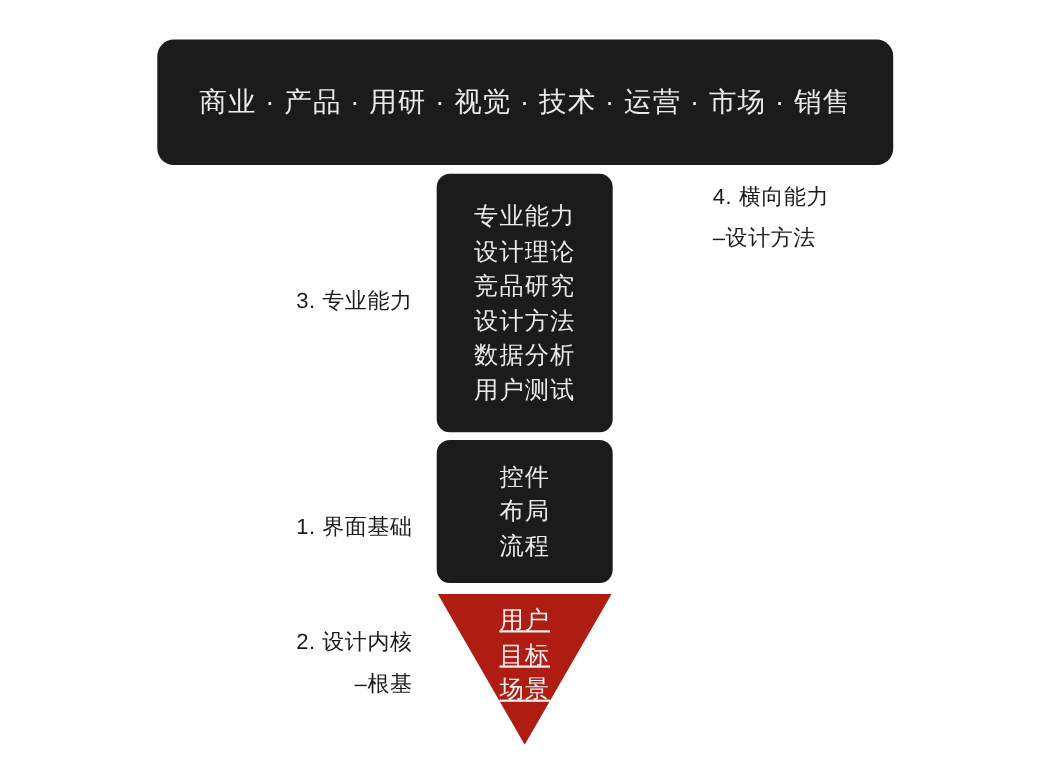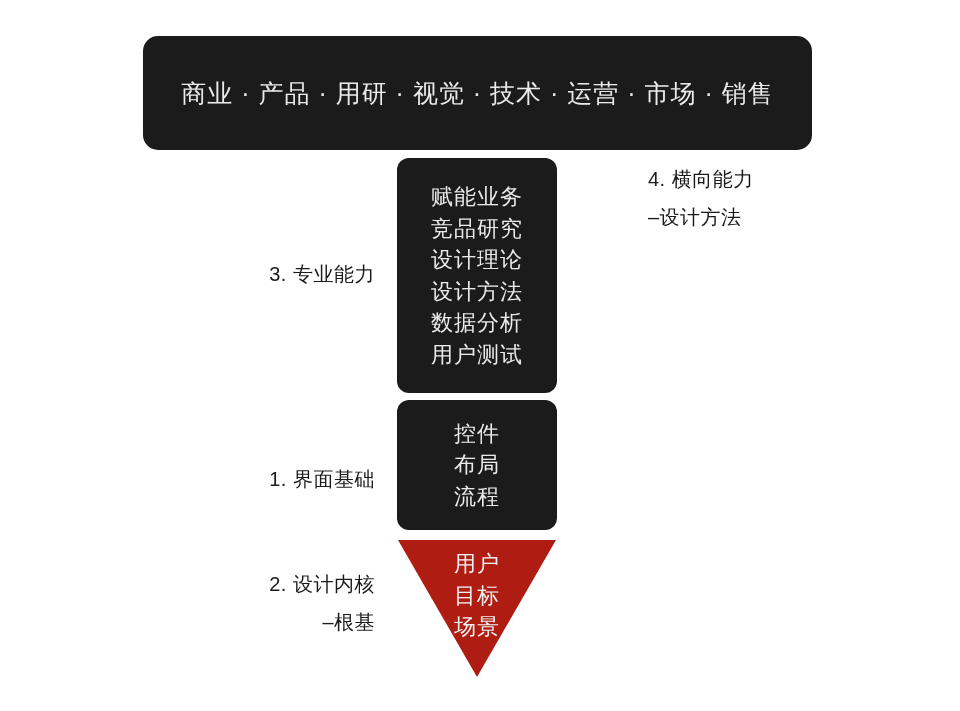--- a/index.html
+++ b/index.html
@@ -102,20 +102,21 @@
     display: flex;
     flex-direction: column;
     align-items: center;
   }
   .triangle-line {
     color: #f2f2f2;
     font-size: 22px;
     line-height: 31.5px;
     letter-spacing: 1px;
     white-space: nowrap;
+    text-decoration: underline;
   }
 
   
   .label {
     position: absolute;
     color: #1b1b1b;
     font-size: 20px;
     line-height: 38px;
     letter-spacing: 0.5px;
     white-space: nowrap;
@@ -157,23 +158,23 @@
   <div class="top-bar">
     <span class="top-bar-text">商业 · 产品 · 用研 · 视觉 · 技术 · 运营 · 市场 · 销售</span>
   </div>
 
   <div class="label label-right label-horizontal">
     <span class="label-row">4. 横向能力</span>
     <span class="label-row">–设计方法</span>
   </div>
 
   <div class="block block-professional">
-    <span class="block-line">赋能业务</span>
+    <span class="block-line">专业能力</span>
+    <span class="block-line">设计理论</span>
     <span class="block-line">竞品研究</span>
-    <span class="block-line">设计理论</span>
     <span class="block-line">设计方法</span>
     <span class="block-line">数据分析</span>
     <span class="block-line">用户测试</span>
   </div>
 
   <div class="label label-left label-professional">
     <span class="label-row">3. 专业能力</span>
   </div>
 
   <div class="block block-interface">

